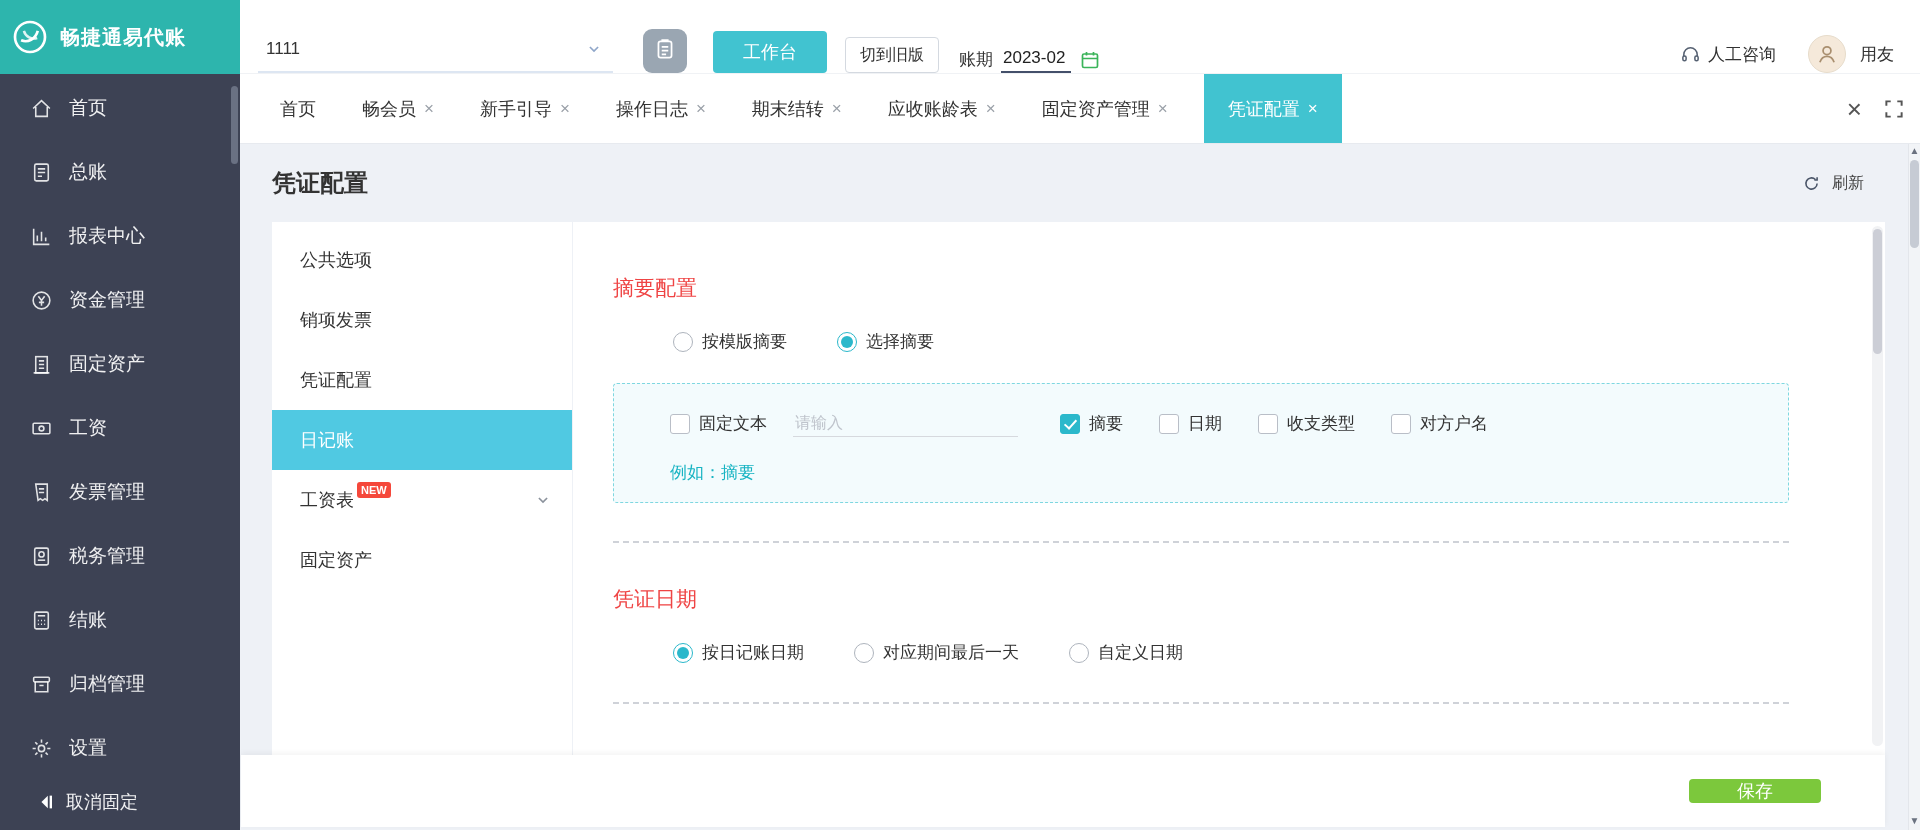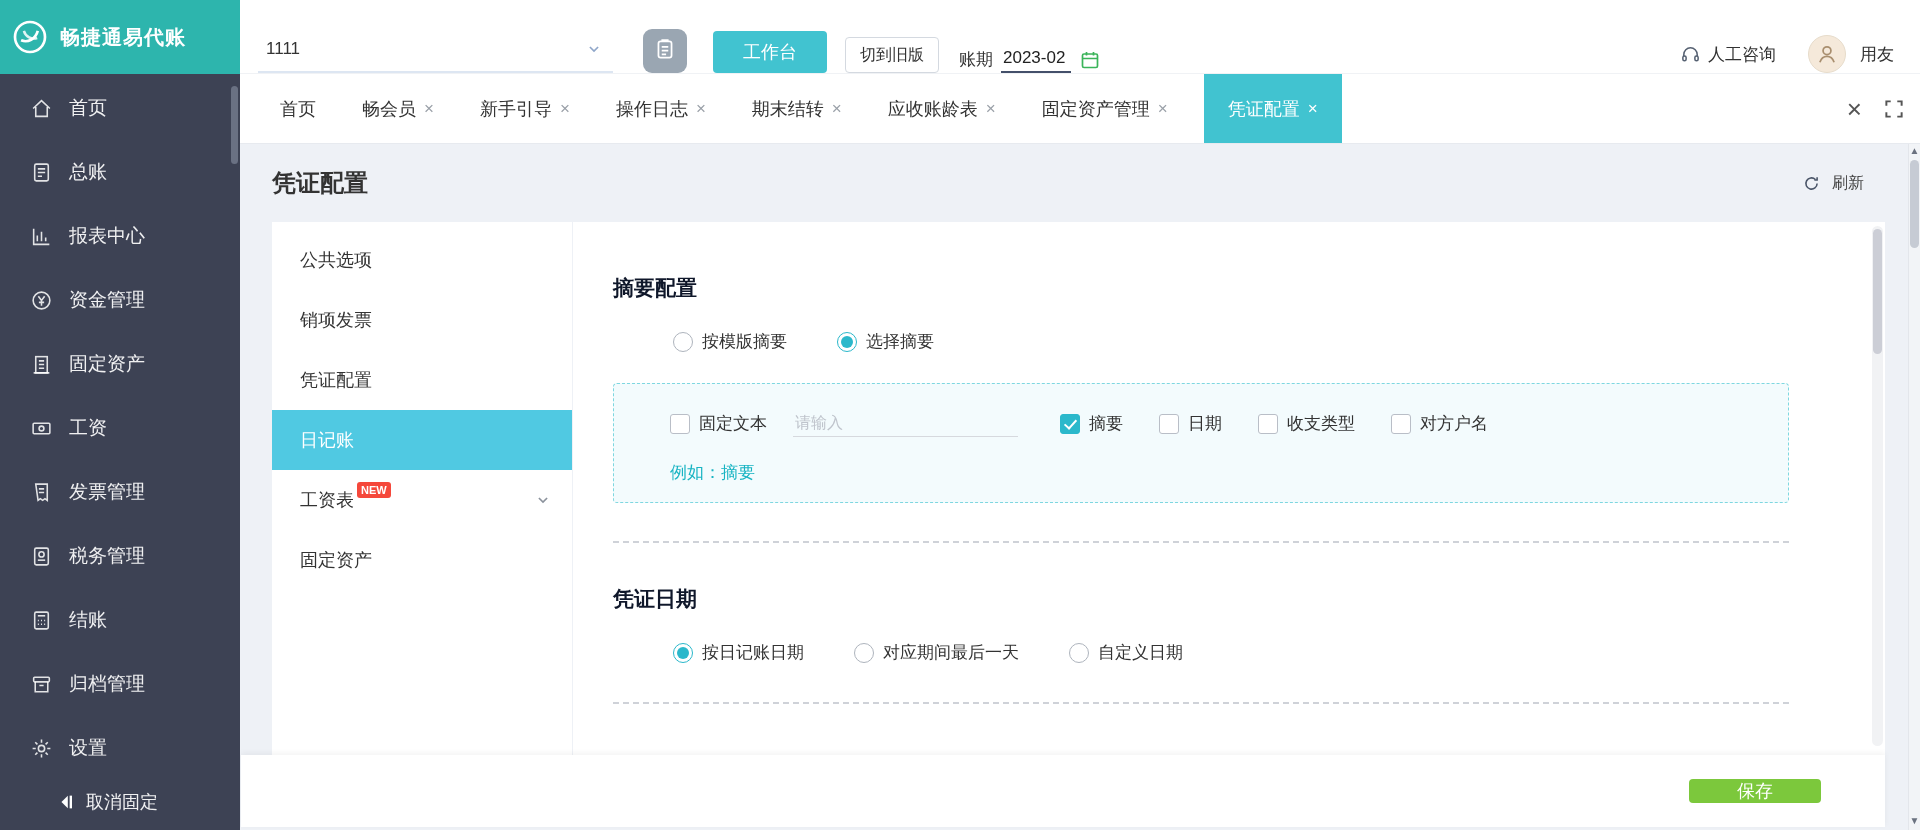--- a/index.html
+++ b/index.html
@@ -8,21 +8,21 @@
   .app { position:relative; width:1920px; height:830px; overflow:hidden; }
 
   
   .sidebar { position:absolute; left:0; top:0; width:240px; height:830px; background:#3d4254; z-index:5; }
   .logo-block { height:74px; background:#2db5ad; display:flex; align-items:center; gap:10px; padding:0 10px; }
   .logo-mark svg { width:40px; height:40px; display:block; }
   .brand-name { color:#fff; font-size:20px; font-weight:bold; letter-spacing:1px; white-space:nowrap; }
   .nav { padding-top:2px; }
   .nav-item { height:64px; display:flex; align-items:center; gap:16px; padding-left:30px; color:rgba(255,255,255,.92); font-size:19px; cursor:pointer; }
   .nav-item .icon svg { width:23px; height:23px; stroke:rgba(255,255,255,.85); fill:none; stroke-width:1.5; display:block; }
-  .unpin-item { position:absolute; left:0; bottom:6px; width:287px; height:44px; display:flex; align-items:center; gap:10px; padding-left:56px; color:rgba(255,255,255,.92); font-size:18px; cursor:pointer; }
+  .unpin-item { position:absolute; left:0; bottom:6px; width:287px; height:44px; display:flex; align-items:center; gap:10px; padding-left:36px; color:rgba(255,255,255,.92); font-size:18px; cursor:pointer; }
   .unpin-item svg { width:20px; height:20px; display:block; }
   .side-scroll { position:absolute; right:2px; top:86px; width:7px; height:78px; background:#6a7183; border-radius:4px; }
 
   
   .topbar { position:absolute; left:240px; top:0; right:0; height:74px; background:#fff; display:flex; align-items:flex-end; border-bottom:1px solid #f0f2f5; z-index:4; }
   .company-select { margin-left:18px; width:355px; height:46px; border-bottom:2px solid #dde6f2; display:flex; align-items:center; justify-content:space-between; padding:0 10px 0 8px; cursor:pointer; }
   .company-select .val { font-size:17px; color:#333; }
   .chev svg { width:18px; height:18px; stroke:#8fa6c9; fill:none; stroke-width:2; display:block; }
   .badge-btn { margin-left:30px; width:44px; height:44px; border-radius:9px; background:#9aa6b2; display:flex; align-items:center; justify-content:center; cursor:pointer; }
   .badge-btn svg { width:24px; height:24px; stroke:#fff; fill:none; stroke-width:1.6; }
@@ -61,21 +61,21 @@
 
   .panels { display:flex; gap:1px; margin:0 23px 0 32px; height:533px; }
   .config-menu { width:300px; background:#fff; flex:none; padding-top:8px; }
   .cfg-item { height:60px; display:flex; align-items:center; padding:0 20px 0 28px; font-size:18px; color:#333; cursor:pointer; }
   .cfg-item.active { background:#50c9e2; color:#fff; }
   .cfg-item .grow { flex:1; }
   .new-badge { background:#f5483b; color:#fff; font-size:11px; font-weight:bold; padding:2px 4px; border-radius:3px; position:relative; top:-10px; margin-left:3px; }
   .cfg-chev svg { width:18px; height:18px; stroke:#8b929c; fill:none; stroke-width:2; display:block; }
 
   .main-panel { flex:1; background:#fff; position:relative; padding:52px 96px 0 40px; overflow:hidden; }
-  .section-title { font-size:21px; font-weight:bold; color:#0f172a; }
+  .section-title { font-size:21px; font-weight:normal; color:#ef4444; }
   .radio-row { display:flex; align-items:center; gap:50px; margin:28px 0 0 60px; }
   .choice { display:flex; align-items:center; gap:9px; font-size:17px; color:#333; cursor:pointer; }
   .radio { width:20px; height:20px; border:1.5px solid #aeb4bd; border-radius:50%; background:#fff; position:relative; flex:none; }
   .radio.checked { border-color:#2bb8cb; }
   .radio.checked::after { content:""; position:absolute; inset:3px; background:#2bb8cb; border-radius:50%; }
   .cb { width:20px; height:20px; border:1.5px solid #b9bec7; border-radius:3px; background:#fff; position:relative; flex:none; }
   .cb.checked { background:#2bb8cb; border-color:#2bb8cb; }
   .cb.checked::after { content:""; position:absolute; left:6px; top:2px; width:5px; height:10px; border-right:2.2px solid #fff; border-bottom:2.2px solid #fff; transform:rotate(42deg); }
 
   .dash-box { margin-top:30px; border:1px dashed #7ed7e0; background:#f3fbfd; border-radius:4px; padding:26px 30px 18px 56px; }

